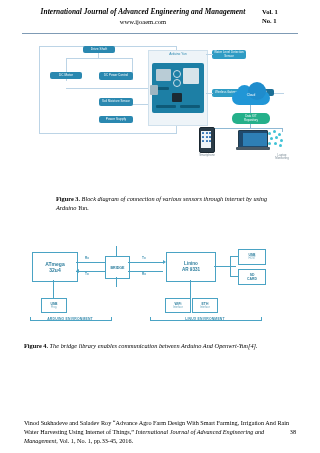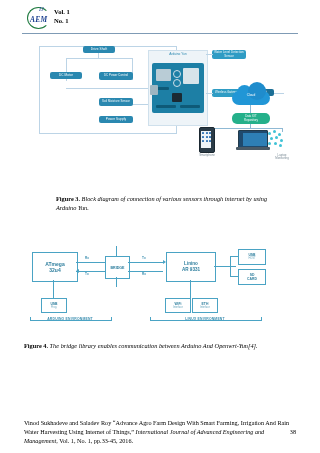--- a/index.html
+++ b/index.html
@@ -162,24 +162,23 @@
   }
   .foot .it{font-style:italic;}
   .pg{position:absolute;right:0;bottom:0;font-size:6.2px;}
 </style>
 </head>
 <body>
 
 <div class="page">
 
   <div class="hdr">
-    <div class="logo">
-      <div class="ring"></div>
-      <div class="ij">IJ</div>
-      <div class="aem">AEM</div>
+    <div class="hdr-mid">
+      <div class="jtitle">International Journal of Advanced Engineering and Management</div>
+      <div class="jurl">www.ijoaem.com</div>
     </div>
     <div class="hdr-right">
       <div>Vol. 1</div>
       <div>No. 1</div>
     </div>
   </div>
   <div class="rule"></div>
 
   <div class="fig3">
 

